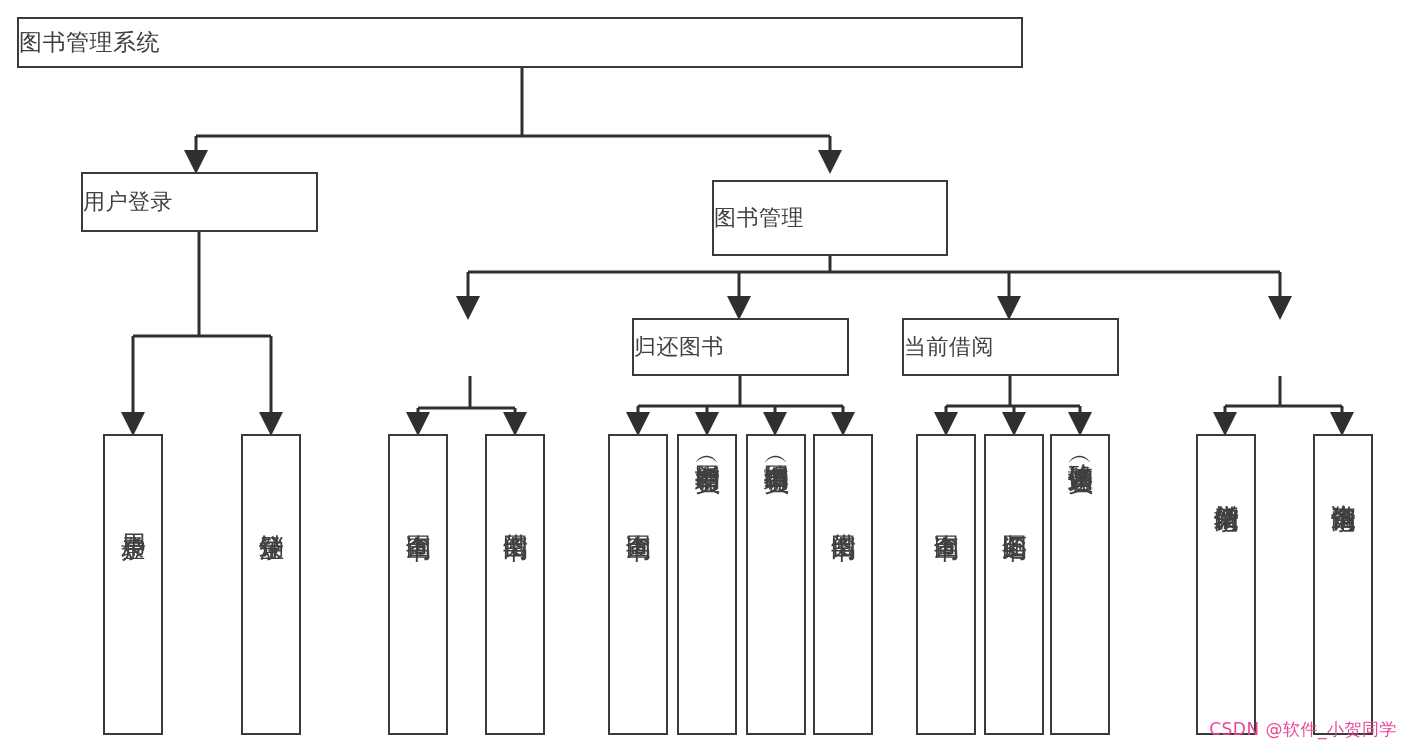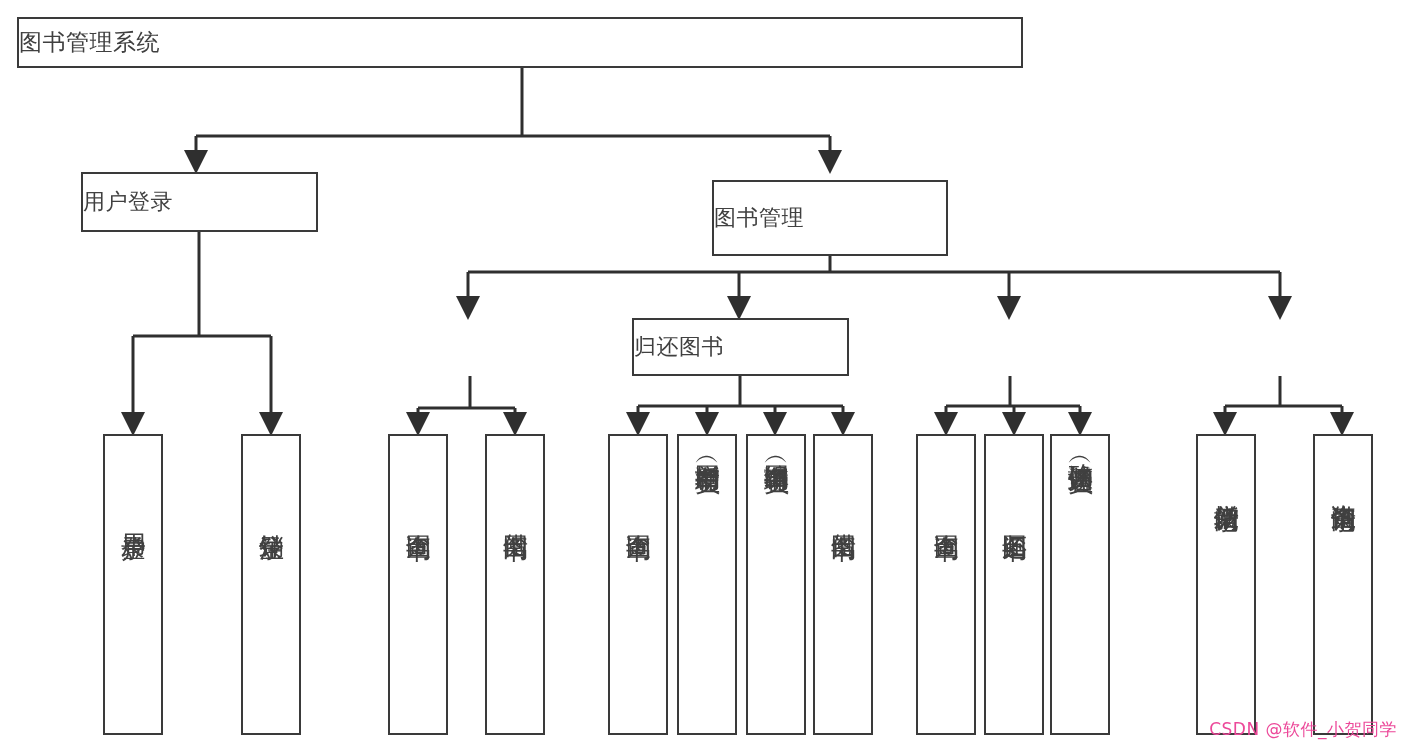--- a/index.html
+++ b/index.html
@@ -143,20 +143,23 @@
   <div class="node horiz" style="left:81px; top:172px; width:237px; height:60px;">
     <span class="node-label">用户登录</span>
   </div>
   <div class="node horiz" style="left:712px; top:180px; width:236px; height:76px;">
     <span class="node-label">图书管理</span>
   </div>
 
   <div class="node horiz" style="left:632px; top:318px; width:217px; height:58px;">
     <span class="node-label">归还图书</span>
   </div>
+  <div class="node horiz" style="left:902px; top:318px; width:217px; height:58px;">
+    <span class="node-label">当前借阅</span>
+  </div>
 
   <div class="node leaf" style="left:103px; top:434px; width:60px; height:301px; padding-top:78px;">
     <span class="node-label">用户登录</span>
   </div>
   <div class="node leaf" style="left:241px; top:434px; width:60px; height:301px; padding-top:78px;">
     <span class="node-label">注销登录</span>
   </div>
 
   <div class="node leaf" style="left:388px; top:434px; width:60px; height:301px; padding-top:78px;">
     <span class="node-label">查询图书</span>

